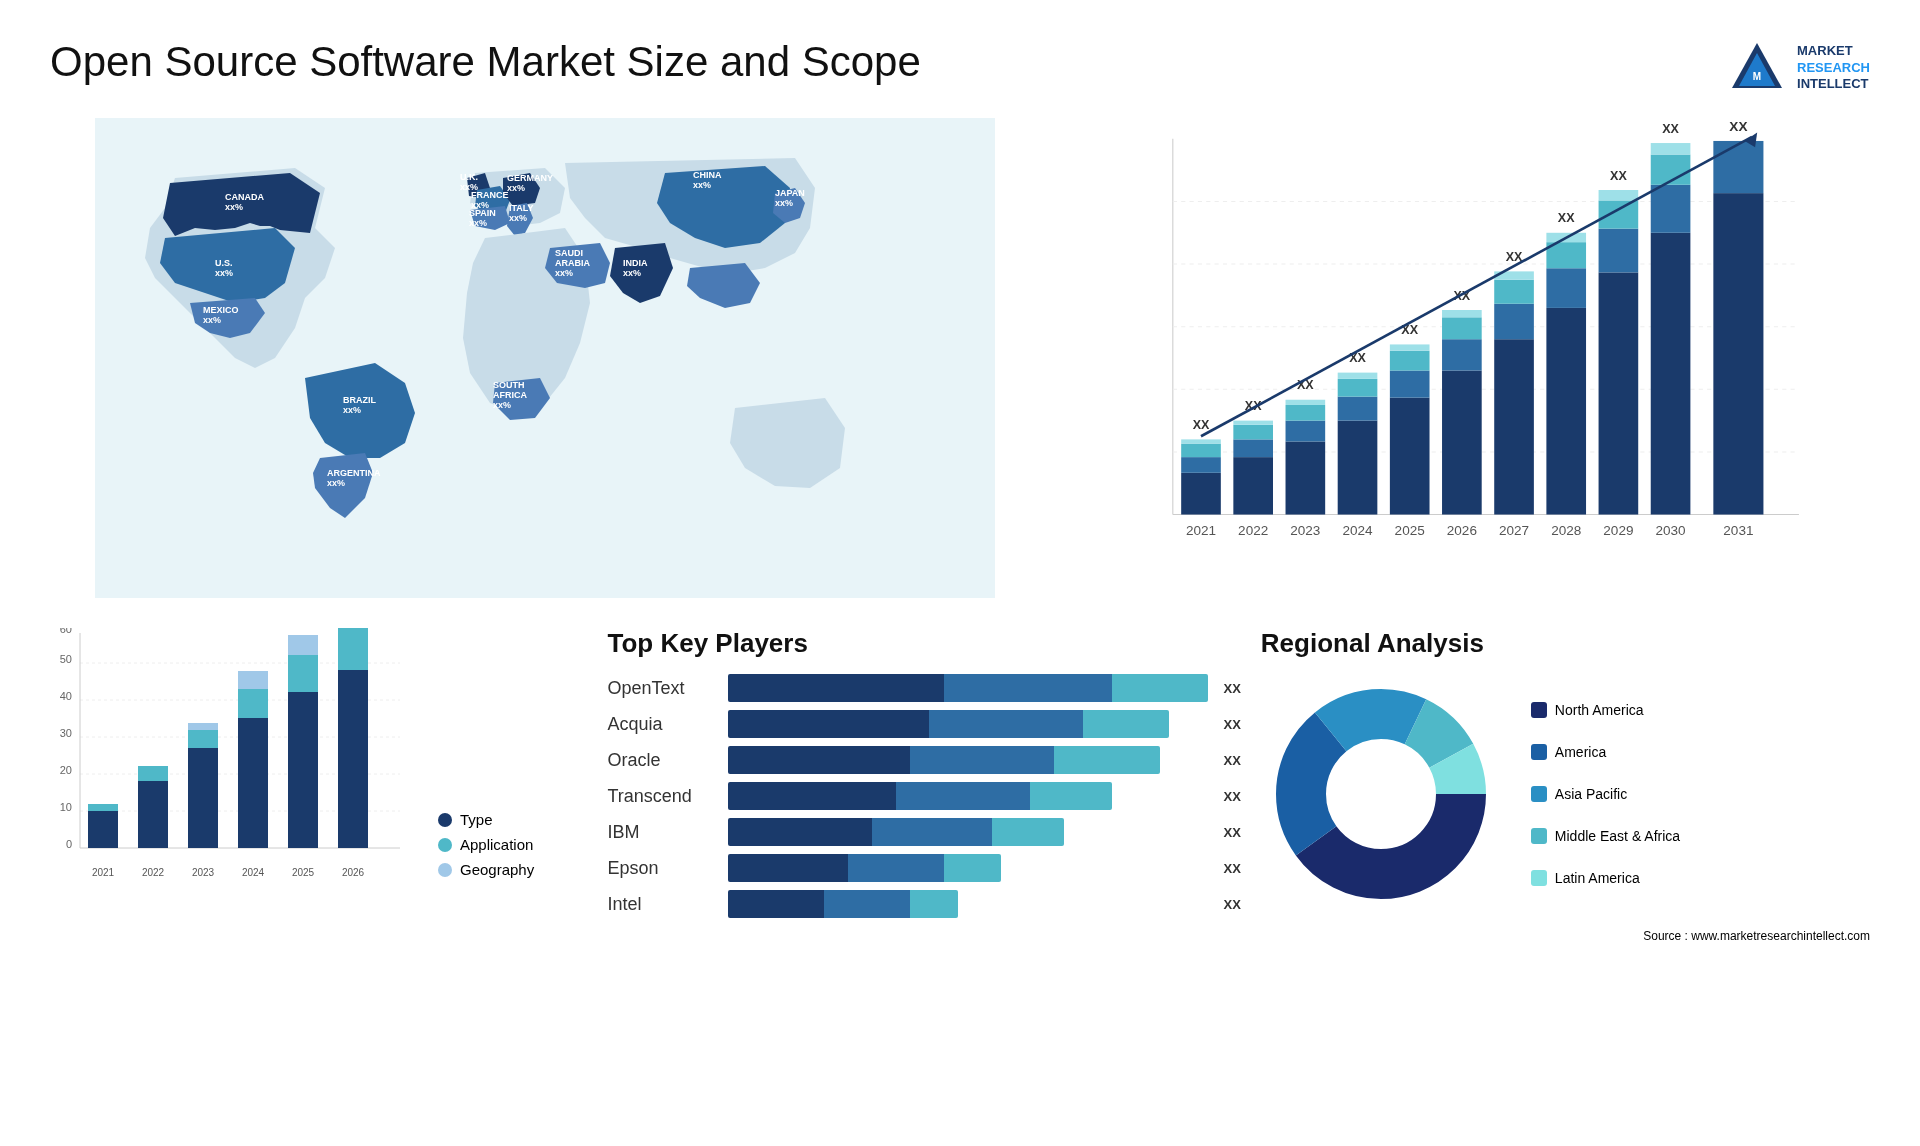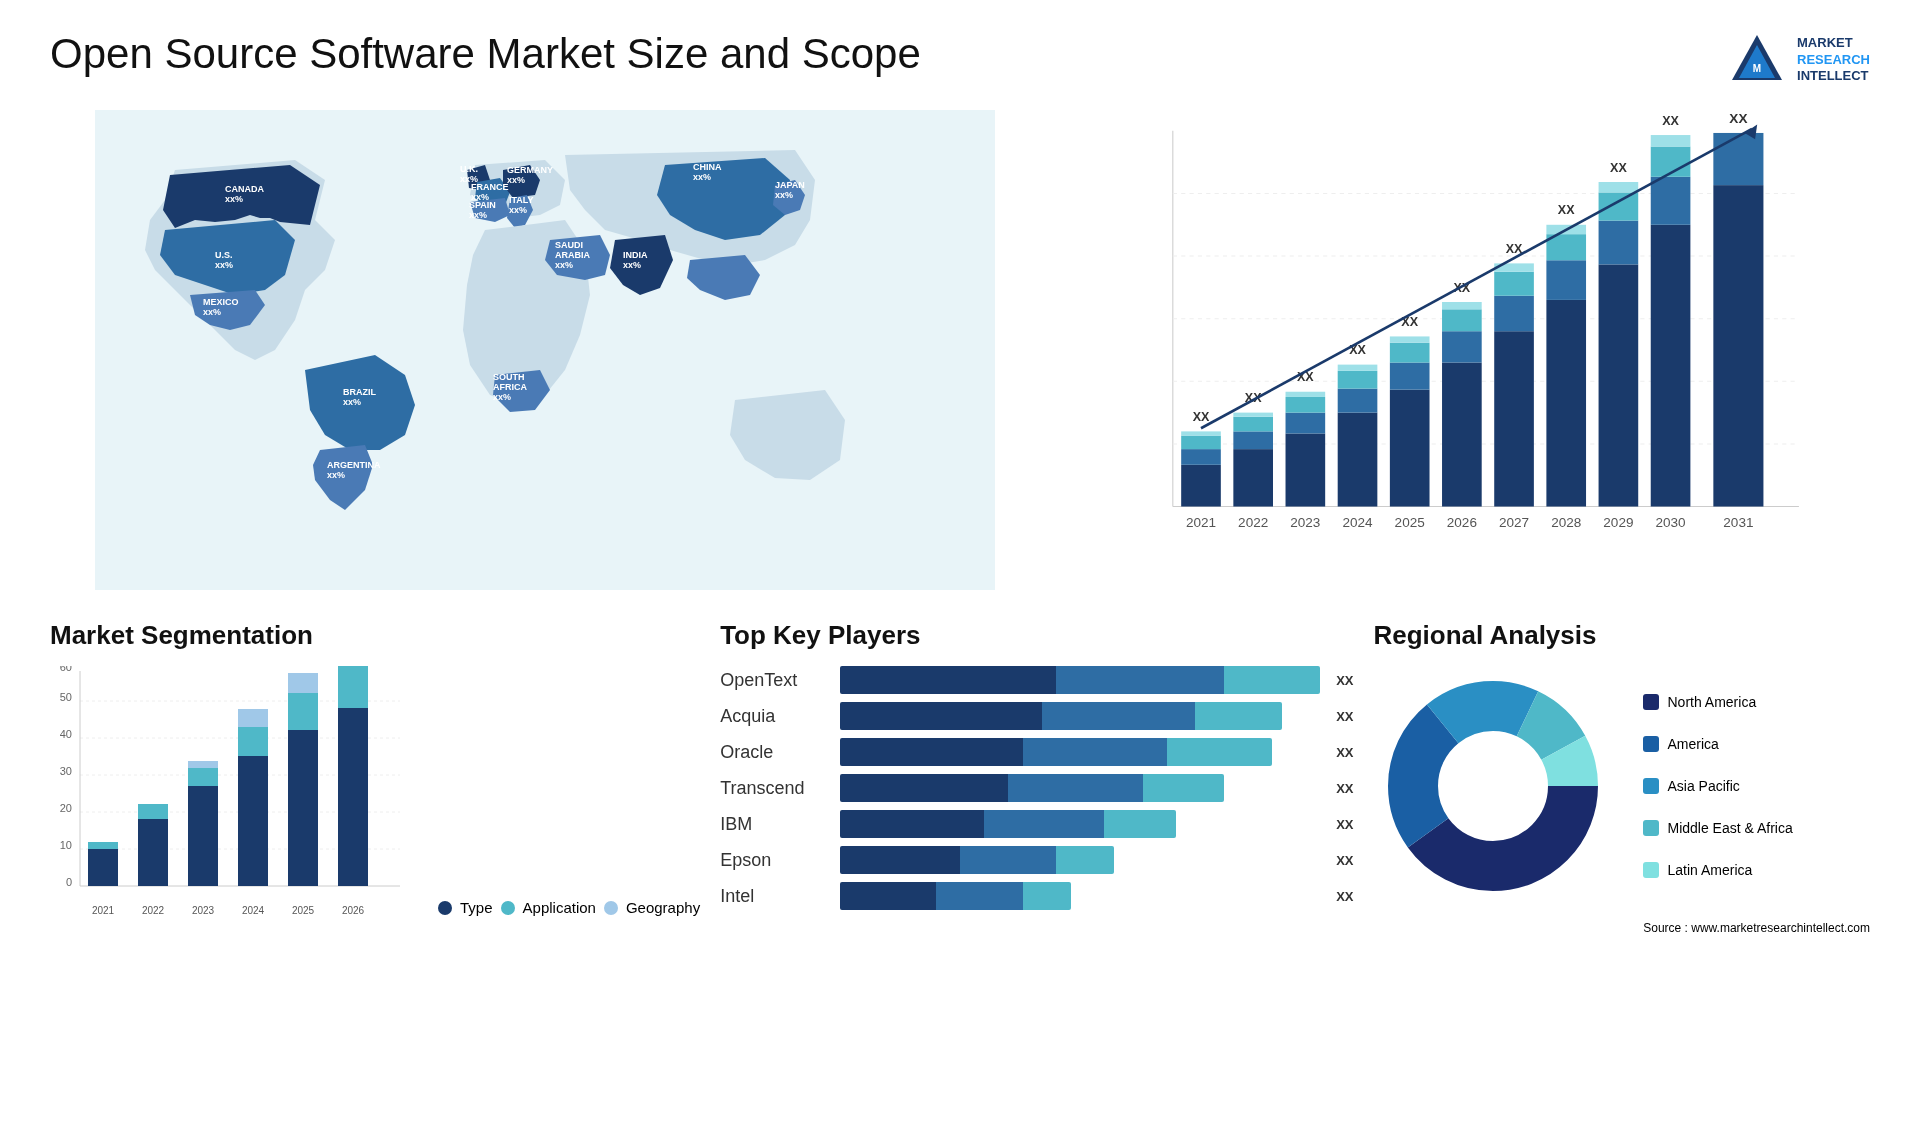--- a/index.html
+++ b/index.html
@@ -8,21 +8,21 @@
       background: #ffffff;
       width: 1920px;
       min-height: 1146px;
       overflow-x: hidden;
     }
 
     .page-container {
       width: 1920px;
       min-height: 1146px;
       background: #fff;
-      padding: 30px 50px;
+      padding: 38px 50px;
     }
 
     
     .header {
       display: flex;
       justify-content: space-between;
       align-items: flex-start;
       margin-bottom: 20px;
     }
 
@@ -104,24 +104,23 @@
 
     .section-title {
       font-size: 26px;
       font-weight: 700;
       color: #111;
       margin-bottom: 15px;
     }
 
     .seg-legend {
       display: flex;
-      flex-direction: row;
+      flex-direction: column;
       gap: 8px;
       margin-top: 13px;
-      align-items: center;
     }
 
     .legend-item {
       display: flex;
       align-items: center;
       gap: 8px;
       font-size: 15px;
     }
 
     .legend-dot {
@@ -426,21 +425,20 @@
 
         <line x1="87" y1="305" x2="615" y2="18" stroke="#1a3a6b" stroke-width="2.5"></line>
         <polygon points="620,14 608,22 618,28" fill="#1a3a6b"></polygon>
       </svg>
     </div>
   </div>
 
   <div class="bottom-section">
 
     <div class="segmentation-section">
-      <h2 class="section-title">Market Segmentation</h2>
       <div style="display:flex; align-items:flex-end; gap:8px;">
 
         <svg width="380" height="280" viewBox="0 0 380 280">
 
           <text x="22" y="220" text-anchor="end" font-size="11" fill="#666">0</text>
           <text x="22" y="183" text-anchor="end" font-size="11" fill="#666">10</text>
           <text x="22" y="146" text-anchor="end" font-size="11" fill="#666">20</text>
           <text x="22" y="109" text-anchor="end" font-size="11" fill="#666">30</text>
           <text x="22" y="72" text-anchor="end" font-size="11" fill="#666">40</text>
           <text x="22" y="35" text-anchor="end" font-size="11" fill="#666">50</text>

